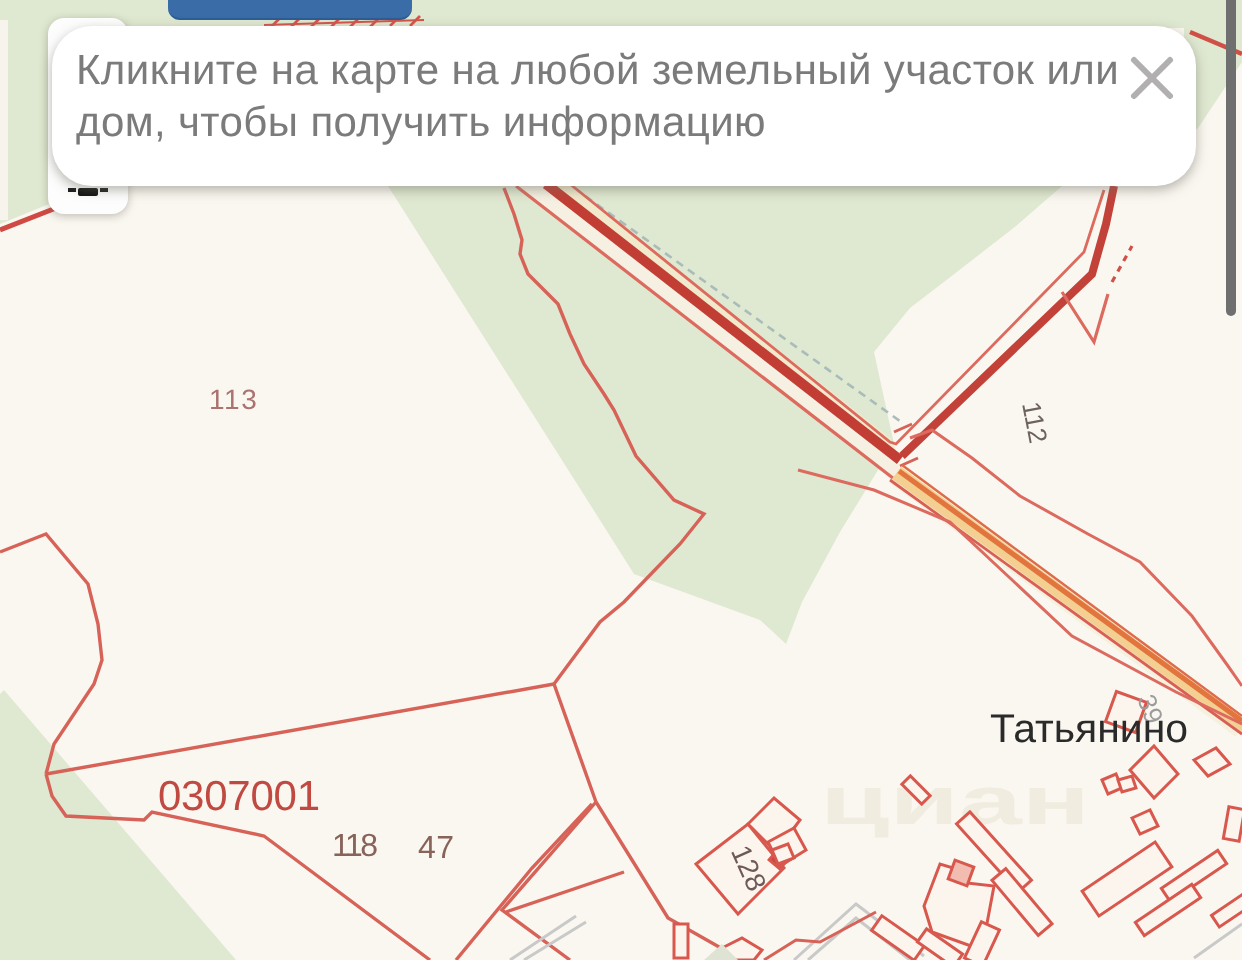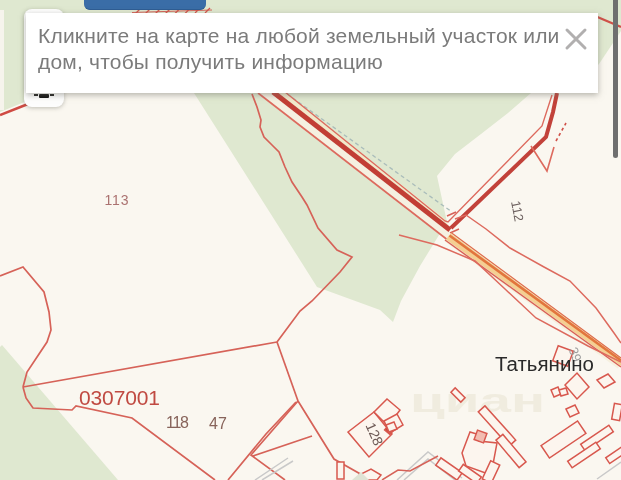--- a/index.html
+++ b/index.html
@@ -202,21 +202,21 @@
 </svg>
 
 <div style="position:absolute;left:24px;top:9px;width:40px;height:98px;background:#fdfdfd;border-radius:8px;box-shadow:0 1px 4px rgba(100,100,90,.4);"></div>
 
 <div style="position:absolute;left:33.5px;top:93.5px;width:4px;height:2.5px;background:#1b1b1b;"></div>
 <div style="position:absolute;left:39px;top:94px;width:10px;height:4px;background:#111;border-radius:1px;"></div>
 <div style="position:absolute;left:50px;top:93.5px;width:4px;height:2.5px;background:#1b1b1b;"></div>
 
 <div style="position:absolute;left:84px;top:0;width:122px;height:10px;background:#3a6da7;border-radius:0 0 6px 6px;border-bottom:1px solid #2d5c94;box-sizing:border-box;"></div>
 
-<div style="position:absolute;left:25.5px;top:13px;width:572px;height:79.5px;background:#ffffff;border-radius:0;box-shadow:0 2px 6px rgba(110,110,100,.5);">
+<div style="position:absolute;left:25.5px;top:13px;width:572px;height:79.5px;background:#ffffff;border-radius:20px;box-shadow:0 2px 6px rgba(110,110,100,.5);">
 
   <div style="position:absolute;left:12.5px;top:10px;width:560px;font-size:21px;line-height:25.5px;letter-spacing:0.2px;color:#7b7b7b;white-space:nowrap;">Кликните на карте на любой земельный участок или<br>дом, чтобы получить информацию</div>
 
   <svg width="24" height="24" style="position:absolute;left:538px;top:14px;">
         <path d="M3,3 L21,21 M21,3 L3,21" stroke="#b1afaf" stroke-width="3" stroke-linecap="round"></path>
       </svg>
 </div>
 
 <div style="position:absolute;left:612.5px;top:0;width:5px;height:158px;background:#6f6f6f;border-radius:0 0 3px 3px;"></div>
 </div>

